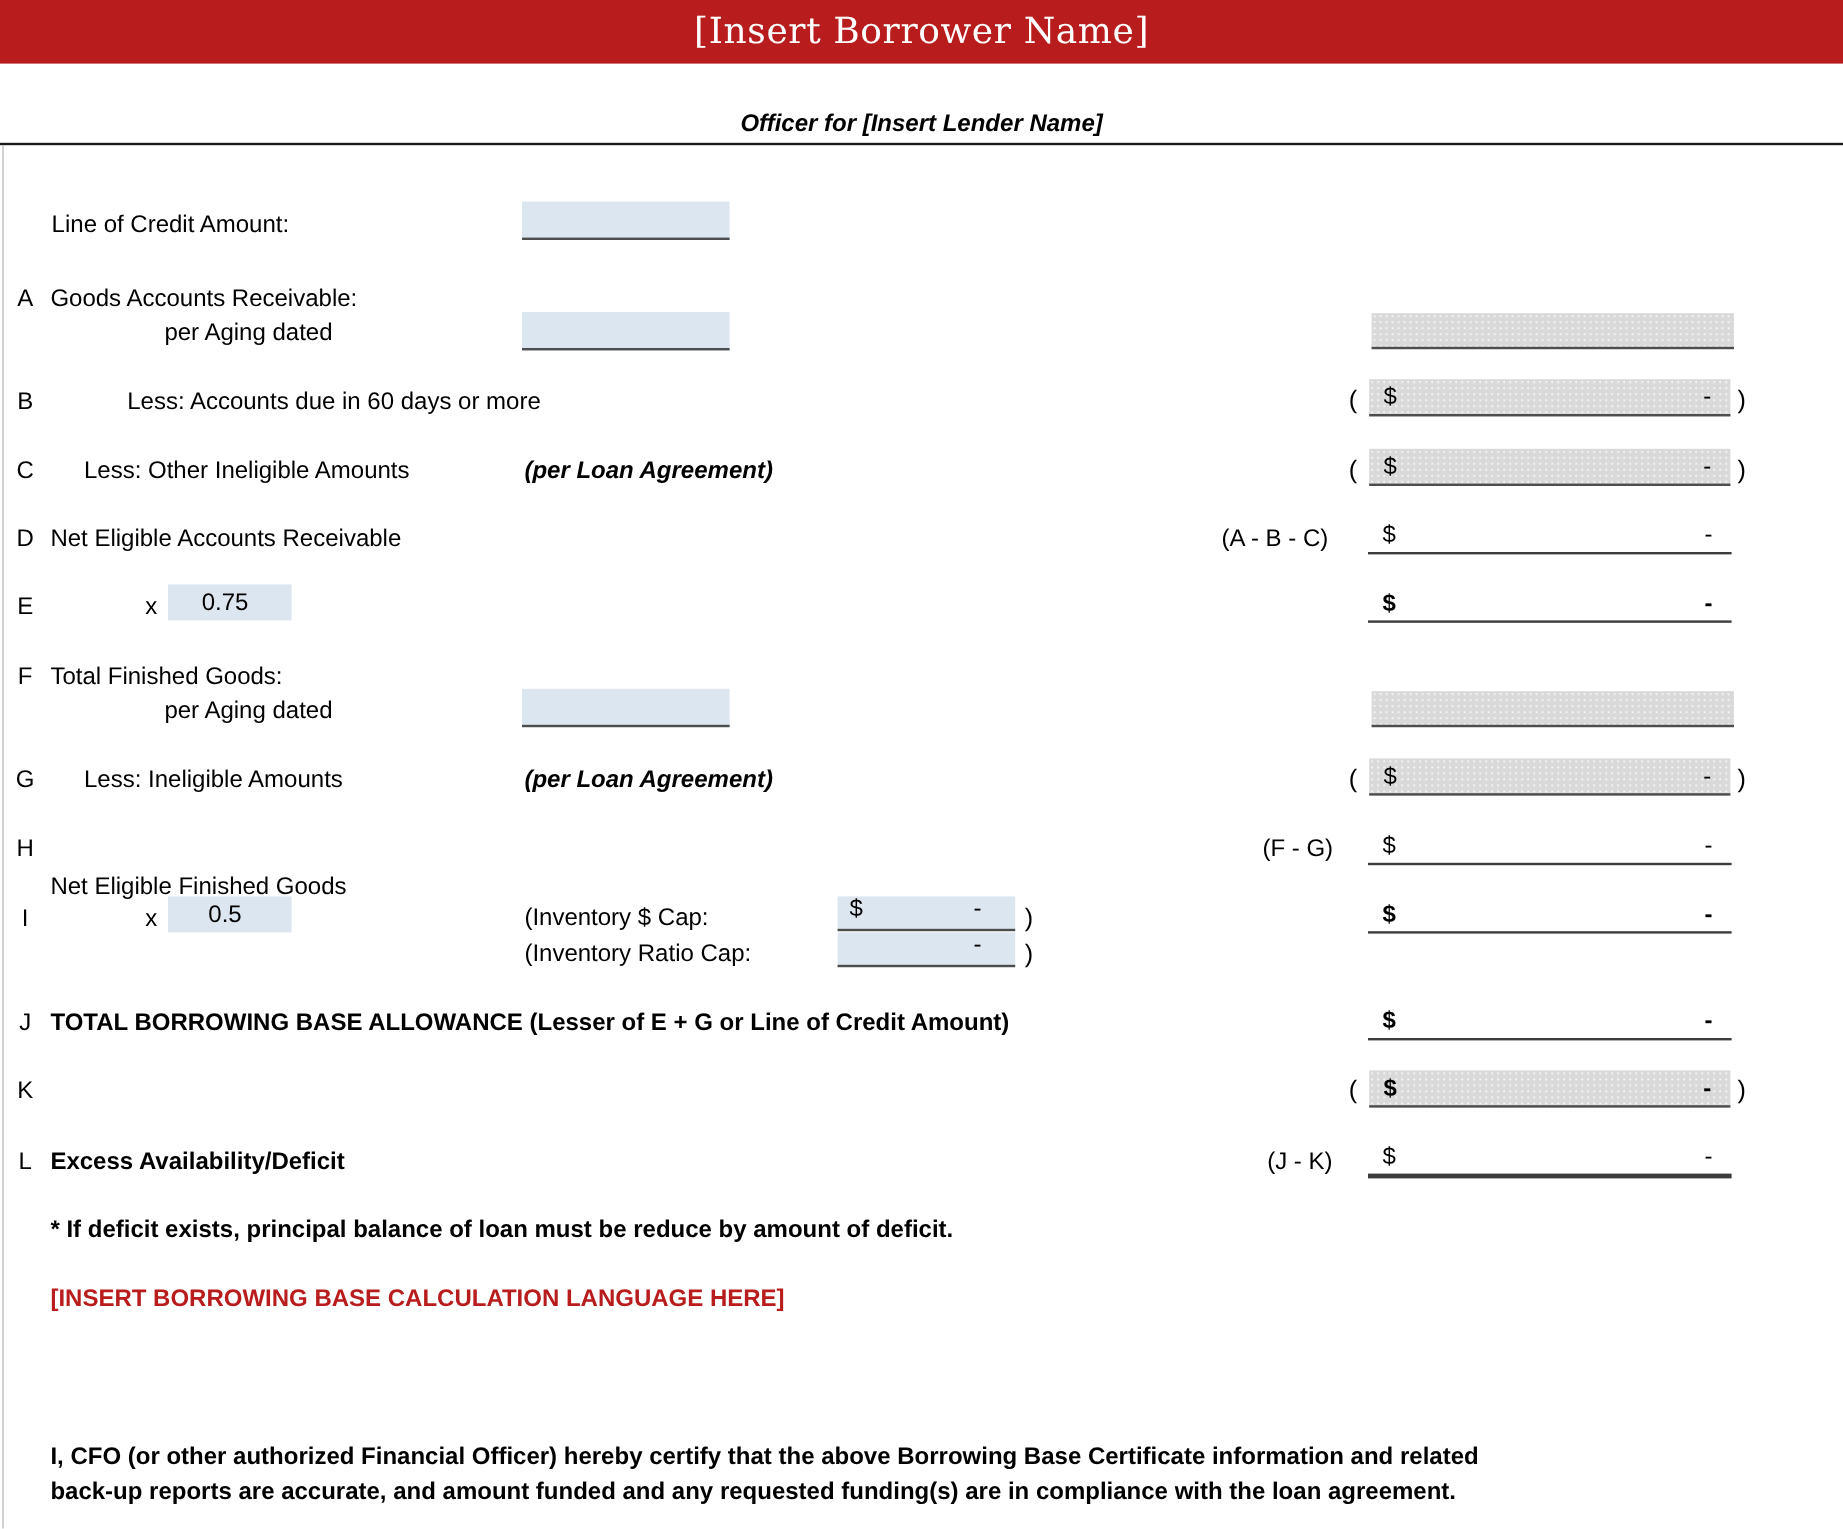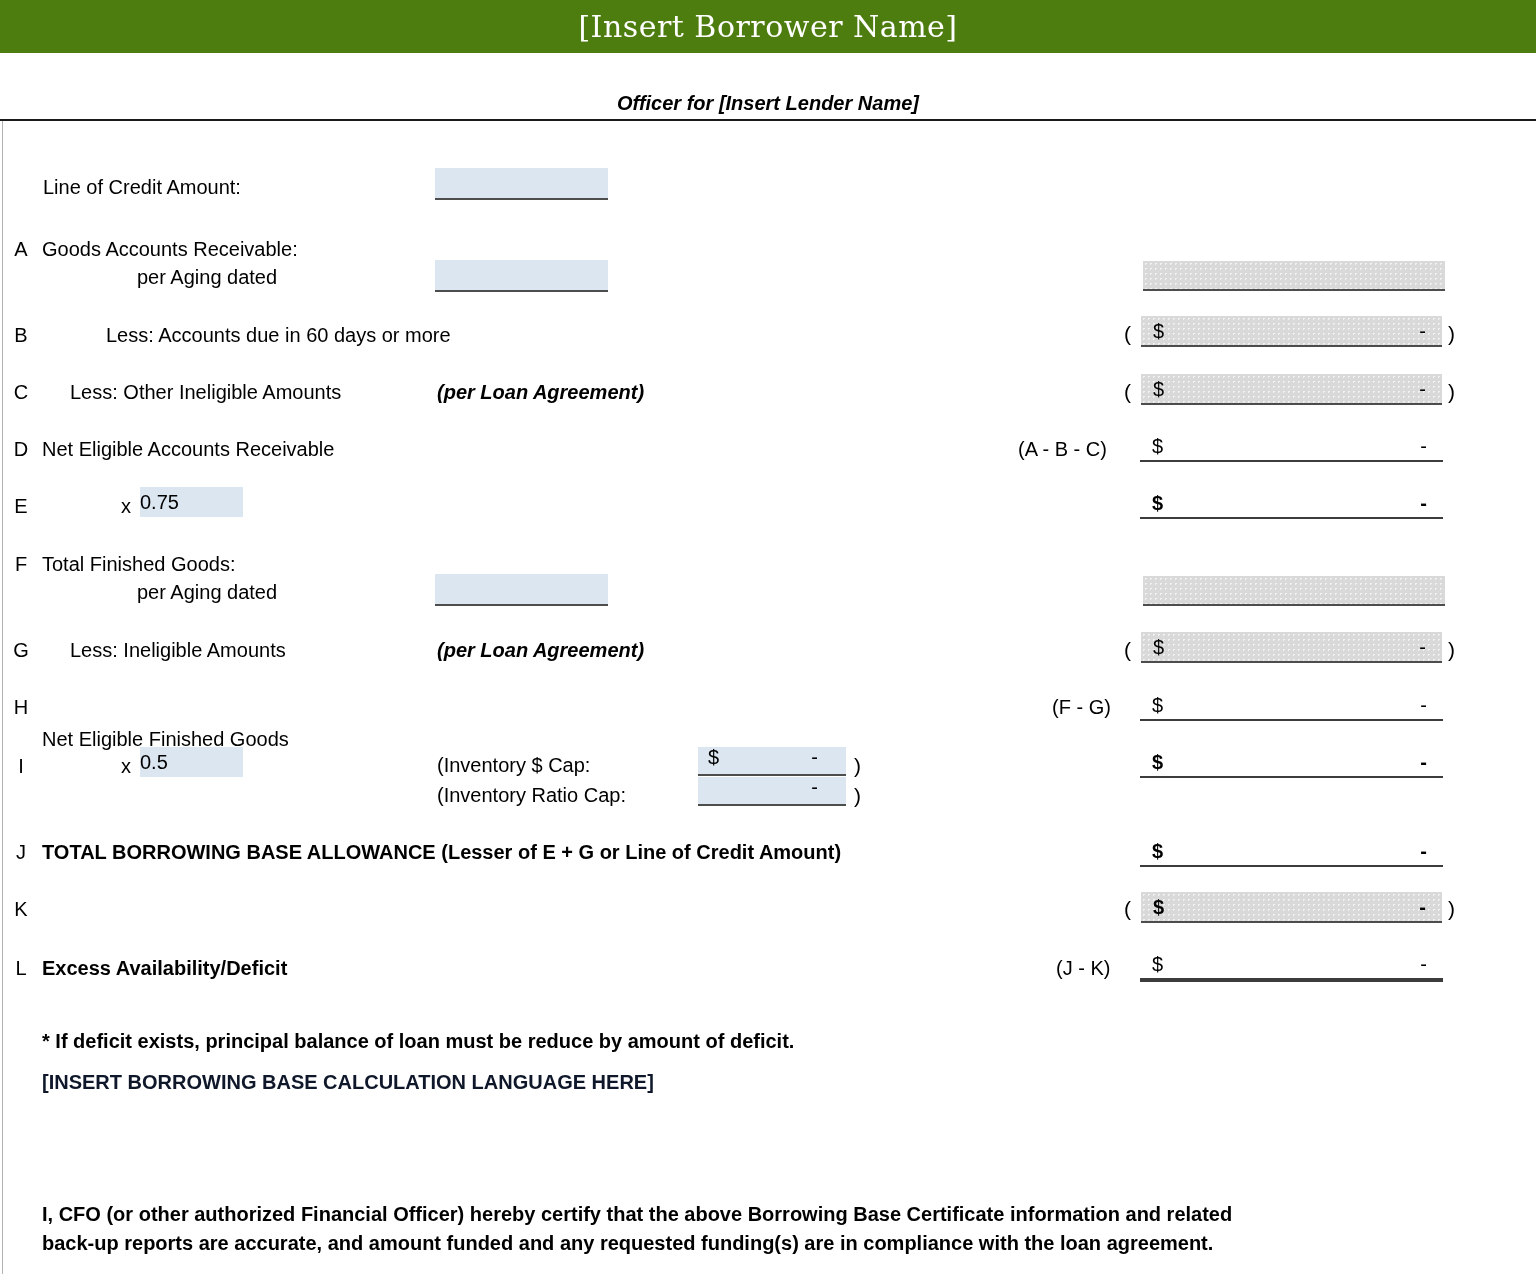--- a/index.html
+++ b/index.html
@@ -1,37 +1,37 @@
 <!DOCTYPE html>
 <html><head>
 <meta charset="utf-8">
 <style>
   html,body{margin:0;padding:0;background:#ffffff;}
   .page{position:relative;width:1536px;height:1274px;background:#ffffff;
         font-family:"Liberation Sans",sans-serif;color:#000;overflow:hidden;}
   .abs{position:absolute;}
   
   .band{left:0;width:1536px;display:flex;align-items:center;justify-content:center;}
-  .band-navy{top:0;height:53px;background:#4d7c0f;}
+  .band-navy{top:0;height:53px;background:#b91c1c;}
   .band-navy span{color:#ffffff;font-family:"DejaVu Serif","Liberation Serif",serif;
                   font-size:30px;letter-spacing:.5px;}
   .band-gray{top:53px;height:33px;background:#f1f1f1;border-bottom:2px solid #1a1a1a;}
   .band-gray span{font-size:20px;font-weight:700;letter-spacing:.2px;}
   .band-white{top:88px;height:31px;background:#ffffff;border-bottom:2px solid #1a1a1a;}
   .band-white span{font-size:20px;font-weight:700;font-style:italic;}
   .leftline{left:2px;top:121px;width:1px;height:1153px;background:#b3b3b3;}
   
   .lbl{font-size:20px;white-space:nowrap;line-height:22px;}
   .b{font-weight:700;}
   .i{font-style:italic;}
-  .red{color:#0f172a;}
+  .red{color:#b91c1c;}
   .letter{width:26px;text-align:center;font-size:20px;line-height:22px;}
   
   .blue-input{background:#dce6f1;border-bottom:2px solid #4d4d4d;}
-  .blue-cell{background:#dce6f1;font-size:20px;line-height:30px;text-align:left;padding-right:8px;box-sizing:border-box;}
+  .blue-cell{background:#dce6f1;font-size:20px;line-height:30px;text-align:center;padding-right:8px;box-sizing:border-box;}
   .gray-fill{background-color:#d9d9d9;
              background-image:radial-gradient(#f2f2f2 1px,rgba(0,0,0,0) 1px);
              background-size:5px 5px;}
   .ub{border-bottom:2px solid #4d4d4d;}
   .ub-dark{border-bottom:2px solid #3c3c3c;}
   .ub-thick{border-bottom:4px solid #3c3c3c;}
   .money{display:flex;justify-content:space-between;align-items:flex-end;
          font-size:20px;padding:2px 16px 2px 12px;box-sizing:border-box;}
   .paren{font-size:21px;line-height:24px;}
   .para{font-size:20px;font-weight:700;line-height:29px;white-space:normal;margin-top:43px;}
@@ -152,17 +152,17 @@
   <span class="abs paren" style="left:1448px;top:897px;">)</span>
 
   <div class="abs letter" style="left:8px;top:957px;">L</div>
   <div class="abs lbl b" style="left:42px;top:957px;">Excess Availability/Deficit</div>
   <div class="abs lbl" style="left:1056px;top:957px;">(J - K)</div>
   <div class="abs money ub-thick" style="left:1140px;top:952px;width:303px;height:30px;">
     <span>$</span>
     <span>-</span>
   </div>
 
-  <div class="abs lbl b" style="left:42px;top:1014px;margin-top:16px;">* If deficit exists, principal balance of loan must be reduce by amount of deficit.</div>
+  <div class="abs lbl b" style="left:42px;top:1014px;">* If deficit exists, principal balance of loan must be reduce by amount of deficit.</div>
   <div class="abs lbl b red" style="left:42px;top:1071px;">[INSERT BORROWING BASE CALCULATION LANGUAGE HERE]</div>
   <div class="abs para" style="left:42px;top:1157px;width:1200px;">I, CFO (or other authorized Financial Officer) hereby certify that the above Borrowing Base Certificate information and related back-up reports are accurate, and amount funded and any requested funding(s) are in compliance with the loan agreement.</div>
 
 </div>
 
 </body></html>

